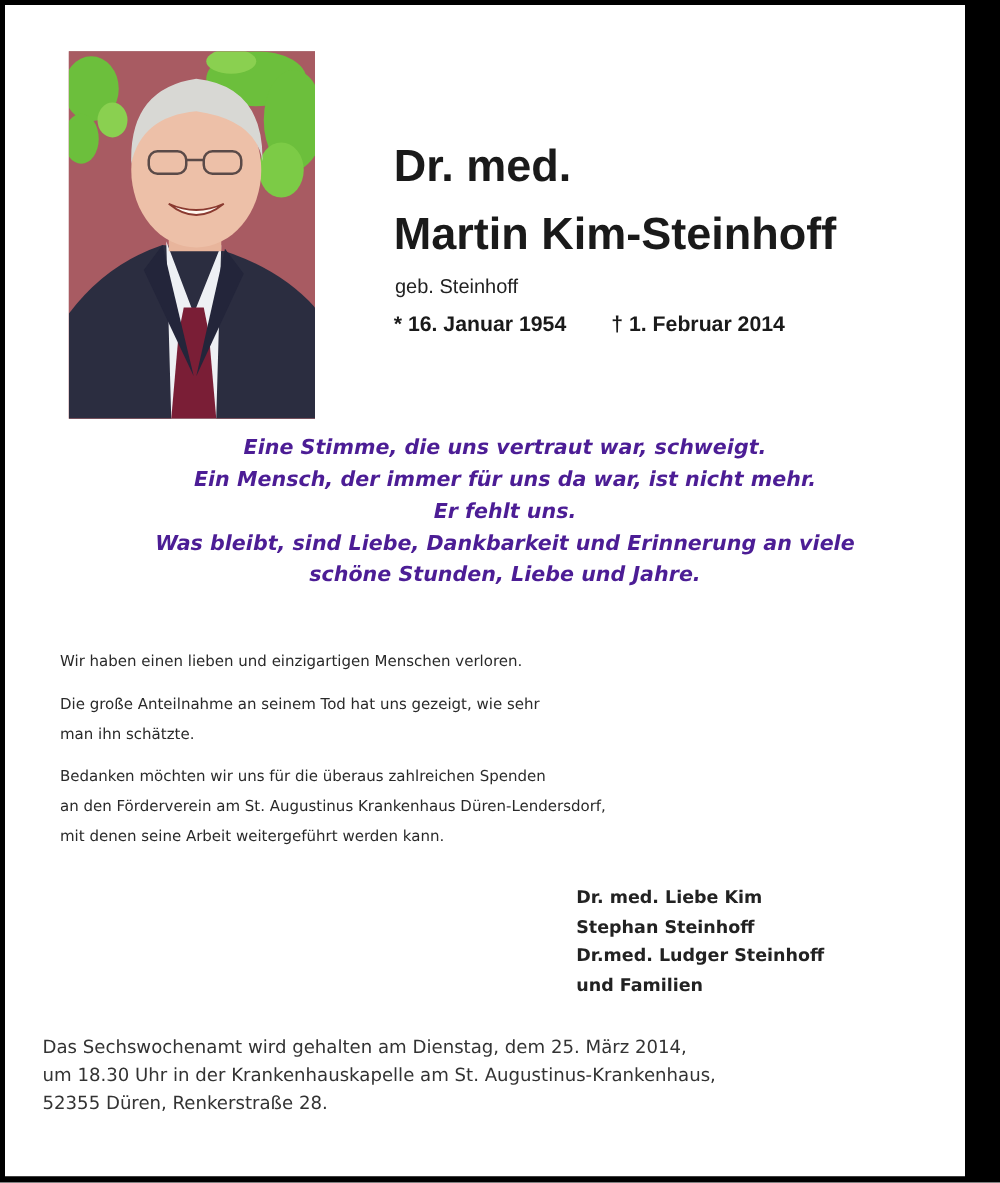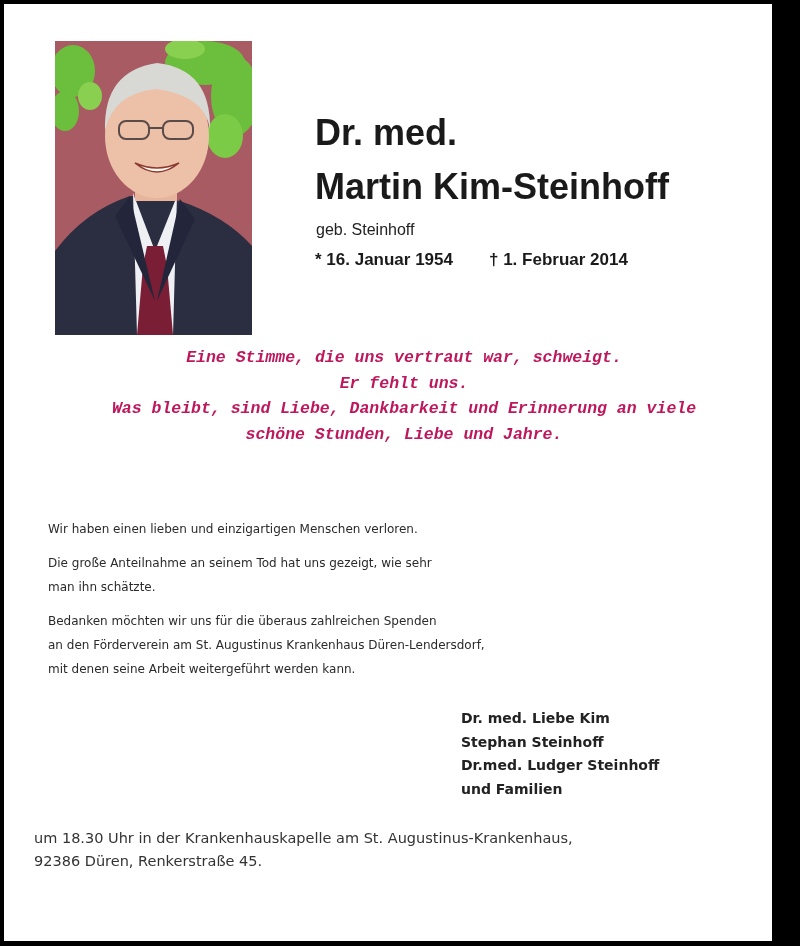--- a/index.html
+++ b/index.html
@@ -27,21 +27,21 @@
       position: absolute; left: 312px; top: 217px; font-family: "Liberation Sans", sans-serif;
       font-size: 16px; color: #222; white-space: nowrap;
     }
     .dates {
       position: absolute; left: 311px; top: 246px; font-family: "Liberation Sans", sans-serif;
       font-size: 17px; font-weight: bold; color: #1a1a1a; white-space: nowrap;
     }
     .dates .death { margin-left: 36px; }
     .poem {
       position: absolute; left: 60px; width: 680px; top: 341px; text-align: center;
-      font-style: italic; font-weight: bold; font-size: 16.5px; line-height: 25.5px; color: #be185d; font-family: Liberation Mono, monospace;
+      font-style: italic; font-weight: bold; font-size: 16.5px; line-height: 25.5px; color: #4c1d95;
     }
     .poem div { white-space: nowrap; }
     .body {
       position: absolute; left: 44px; top: 513px; font-size: 12px; color: #2a2a2a; line-height: 24px;
     }
     .body p { margin: 0 0 10px 0; white-space: nowrap; }
     .signers {
       position: absolute; left: 457px; top: 703px; font-size: 14px; font-weight: bold; color: #222; line-height: 23.5px;
     }
     .signers div { white-space: nowrap; }
@@ -96,20 +96,21 @@
 
   <div class="title1">Dr. med.</div>
   <div class="title2">Martin Kim-Steinhoff</div>
   <div class="born-name">geb. Steinhoff</div>
   <div class="dates">
     <span>* 16. Januar 1954</span><span class="death">† 1. Februar 2014</span>
   </div>
 
   <div class="poem">
     <div>Eine Stimme, die uns vertraut war, schweigt.</div>
+    <div>Ein Mensch, der immer für uns da war, ist nicht mehr.</div>
     <div>Er fehlt uns.</div>
     <div>Was bleibt, sind Liebe, Dankbarkeit und Erinnerung an viele</div>
     <div>schöne Stunden, Liebe und Jahre.</div>
   </div>
 
   <div class="body">
     <p>
       <span>Wir haben einen lieben und einzigartigen Menschen verloren.</span>
     </p>
     <p>
@@ -124,16 +125,17 @@
   </div>
 
   <div class="signers">
     <div>Dr. med. Liebe Kim</div>
     <div>Stephan Steinhoff</div>
     <div>Dr.med. Ludger Steinhoff</div>
     <div>und Familien</div>
   </div>
 
   <div class="notice">
+    <div>Das Sechswochenamt wird gehalten am Dienstag, dem 25. März 2014,</div>
     <div>um 18.30 Uhr in der Krankenhauskapelle am St. Augustinus-Krankenhaus,</div>
-    <div>92386 Düren, Renkerstraße 45.</div>
+    <div>52355 Düren, Renkerstraße 28.</div>
   </div>
 </div>
 
 </body></html>

